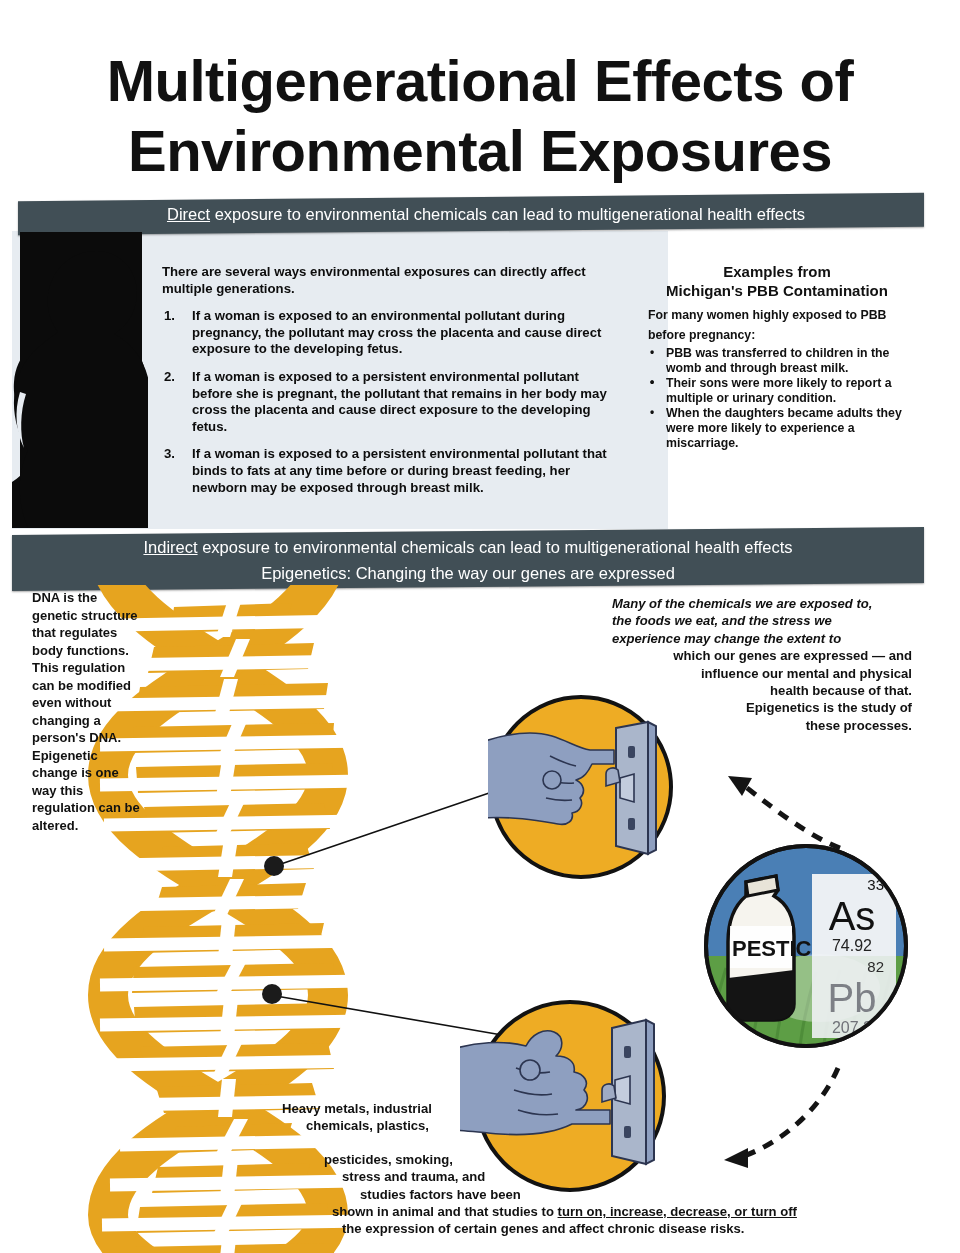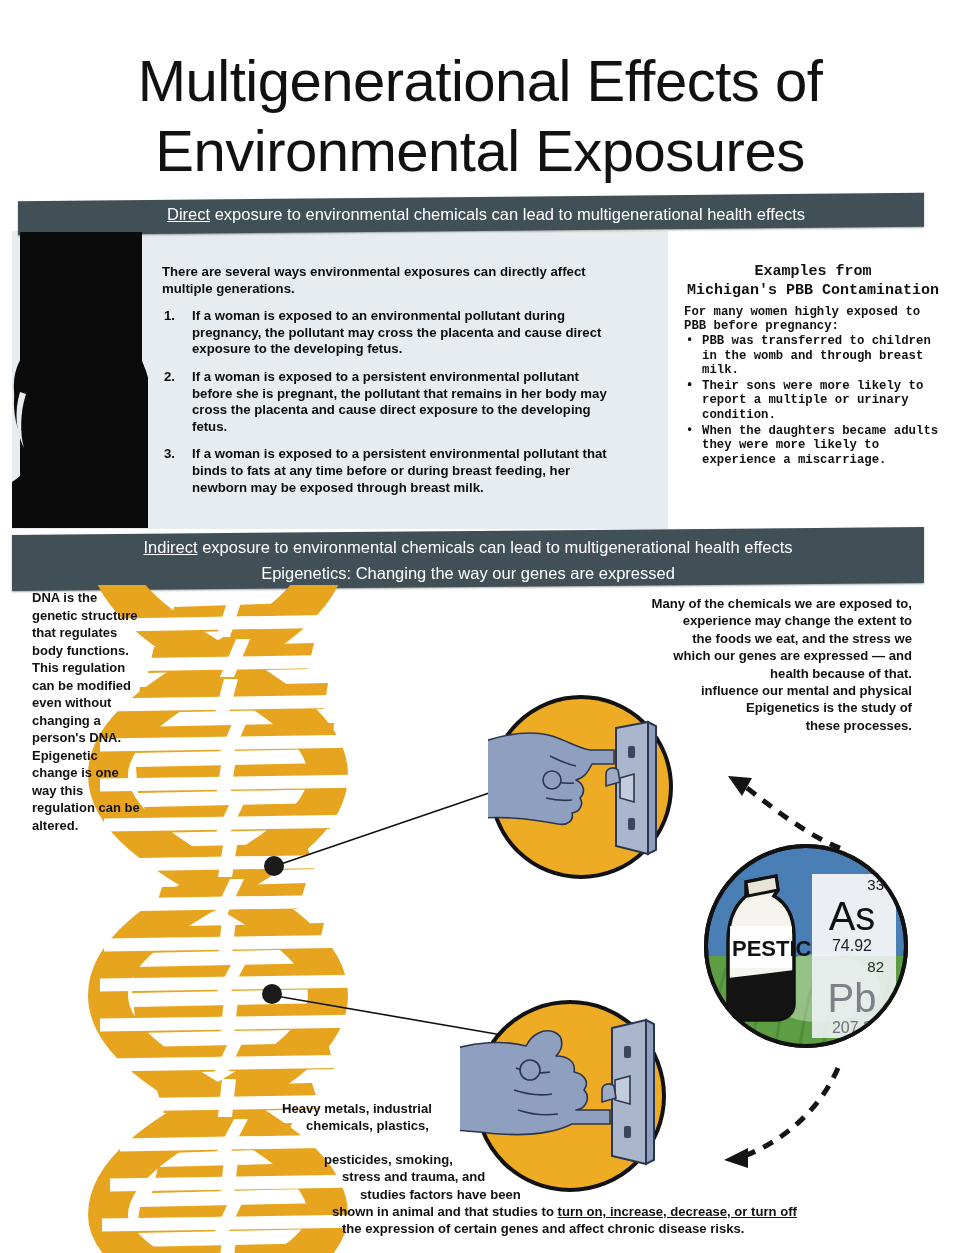--- a/index.html
+++ b/index.html
@@ -11,21 +11,21 @@
     overflow:hidden;
     position:relative;
   }
   #page{position:relative;width:960px;height:1253px;overflow:hidden;}
 
   
   .title{
     position:absolute;left:0;top:46px;width:960px;
     text-align:center;
     font-size:58px;line-height:70px;
-    font-weight:400;
+    font-weight:700;
     letter-spacing:-0.5px;
     color:#111;
   }
 
   
   .banner{
     position:absolute;
     background:#414f56;
     color:#ffffff;
     transform:skewY(-0.55deg);
@@ -79,28 +79,28 @@
   }
   #direct-body li{
     position:relative;padding-left:30px;margin-bottom:11px;
   }
   #direct-body li .num{
     position:absolute;left:2px;top:0;width:22px;
   }
 
   
   #pbb{
-    position:absolute;left:684px;top:262px;width:258px;font-family:Liberation Mono, monospace;
+    position:absolute;left:648px;top:262px;width:258px;
   }
   #pbb .pbb-title{
     font-size:15px;line-height:19px;font-weight:bold;text-align:center;
     color:#111;margin-bottom:5px;
   }
   #pbb .pbb-lead{
-    font-size:12.3px;line-height:14px;font-weight:bold;color:#111;
+    font-size:12.3px;line-height:20px;font-weight:bold;color:#111;
     margin:0 0 1px 0;
   }
   #pbb ul{margin:0;padding:0;list-style:none;}
   #pbb li{
     position:relative;padding-left:18px;
     font-size:12.3px;line-height:14.6px;font-weight:bold;color:#111;
     margin-bottom:1px;
   }
   #pbb li .bullet{
     position:absolute;left:2px;top:-1px;font-size:12px;
@@ -116,21 +116,21 @@
     position:absolute;left:32px;top:589px;width:112px;
     font-size:13px;line-height:17.5px;font-weight:bold;color:#111;
   }
   #dna-text b{font-weight:bold;}
 
   #epi-text{
     position:absolute;left:612px;top:595px;width:300px;
     font-size:13.1px;line-height:17.4px;font-weight:bold;color:#111;
     text-align:right;
   }
-  #epi-text .l-left{text-align:right;}
+  #epi-text .l-left{text-align:left;font-style:italic;}
 
   #heavy-text{
     position:absolute;left:276px;top:1100px;width:584px;
     font-size:13.1px;line-height:17.4px;font-weight:bold;color:#111;
   }
   #heavy-text .r1{text-align:left;padding-left:6px;}
   #heavy-text .r2{text-align:left;padding-left:30px;}
   #heavy-text .r3{text-align:left;padding-left:48px;margin-top:16px;}
   #heavy-text .r4{text-align:left;padding-left:66px;}
   #heavy-text .r5{text-align:left;padding-left:84px;}
@@ -313,25 +313,25 @@
       </g>
     </svg>
   </div>
 
   <div id="dna-text">
     <span>DNA is the genetic structure that regulates body functions. This regulation can be modified even without changing a person's DNA. </span><b>Epigenetic change</b><span> is one way this regulation can be altered.</span>
   </div>
 
   <div id="epi-text">
     <div class="l-left">Many of the chemicals we are exposed to,</div>
+    <div class="l-left">the foods we eat, and the stress we</div>
     <div class="l-left">experience may change the extent to</div>
-    <div class="l-left">the foods we eat, and the stress we</div>
     <div>which our genes are expressed — and</div>
+    <div>influence our mental and physical</div>
     <div>health because of that.</div>
-    <div>influence our mental and physical</div>
     <div><b>Epigenetics</b><span> is the study of</span></div>
     <div>these processes.</div>
   </div>
 
   <div id="heavy-text">
     <div class="r1">Heavy metals, industrial</div>
     <div class="r2">chemicals, plastics,</div>
     <div class="r3">pesticides, smoking,</div>
     <div class="r4">stress and trauma, and</div>
     <div class="r5">studies factors have been</div>

